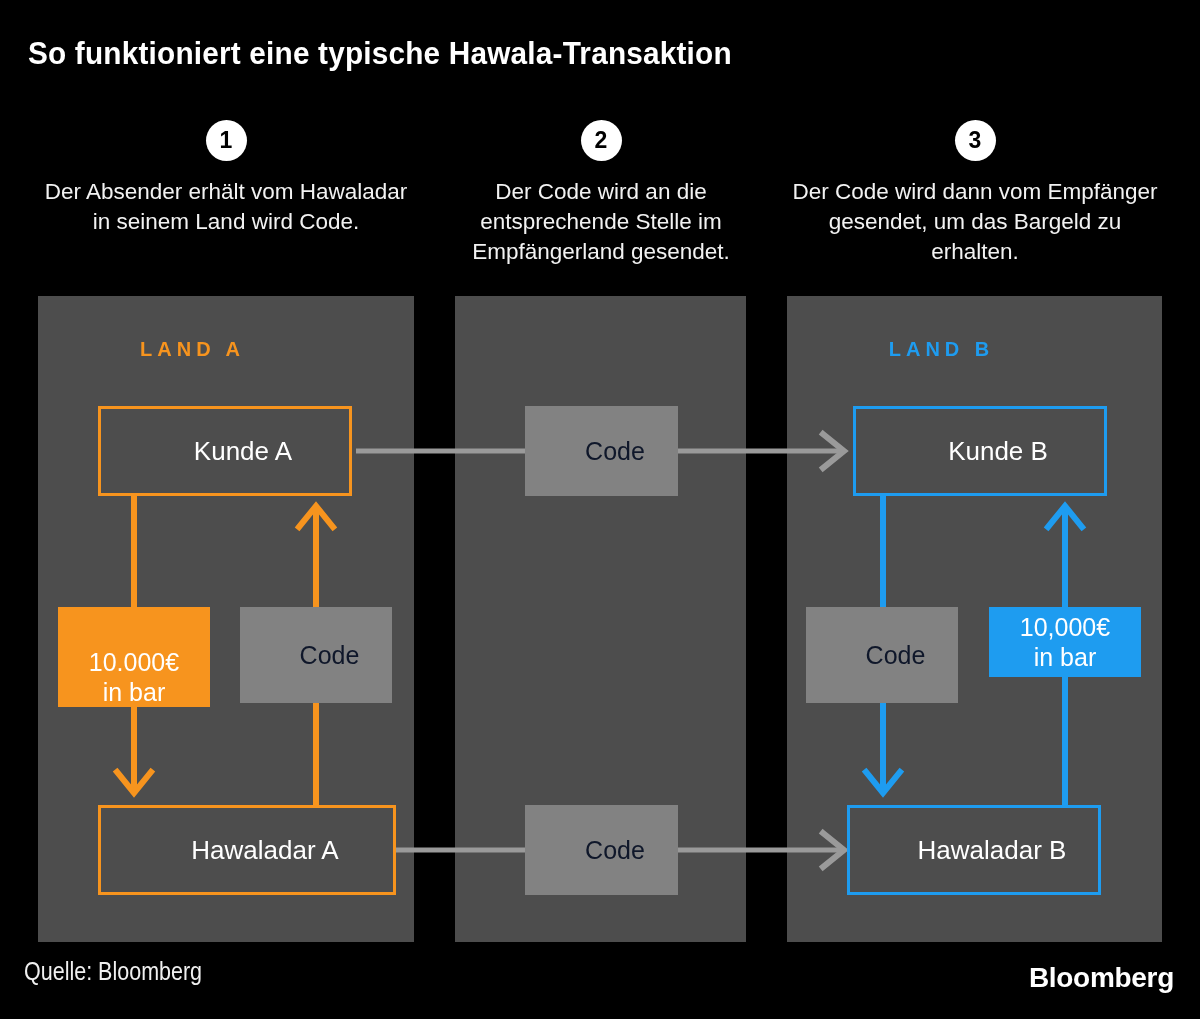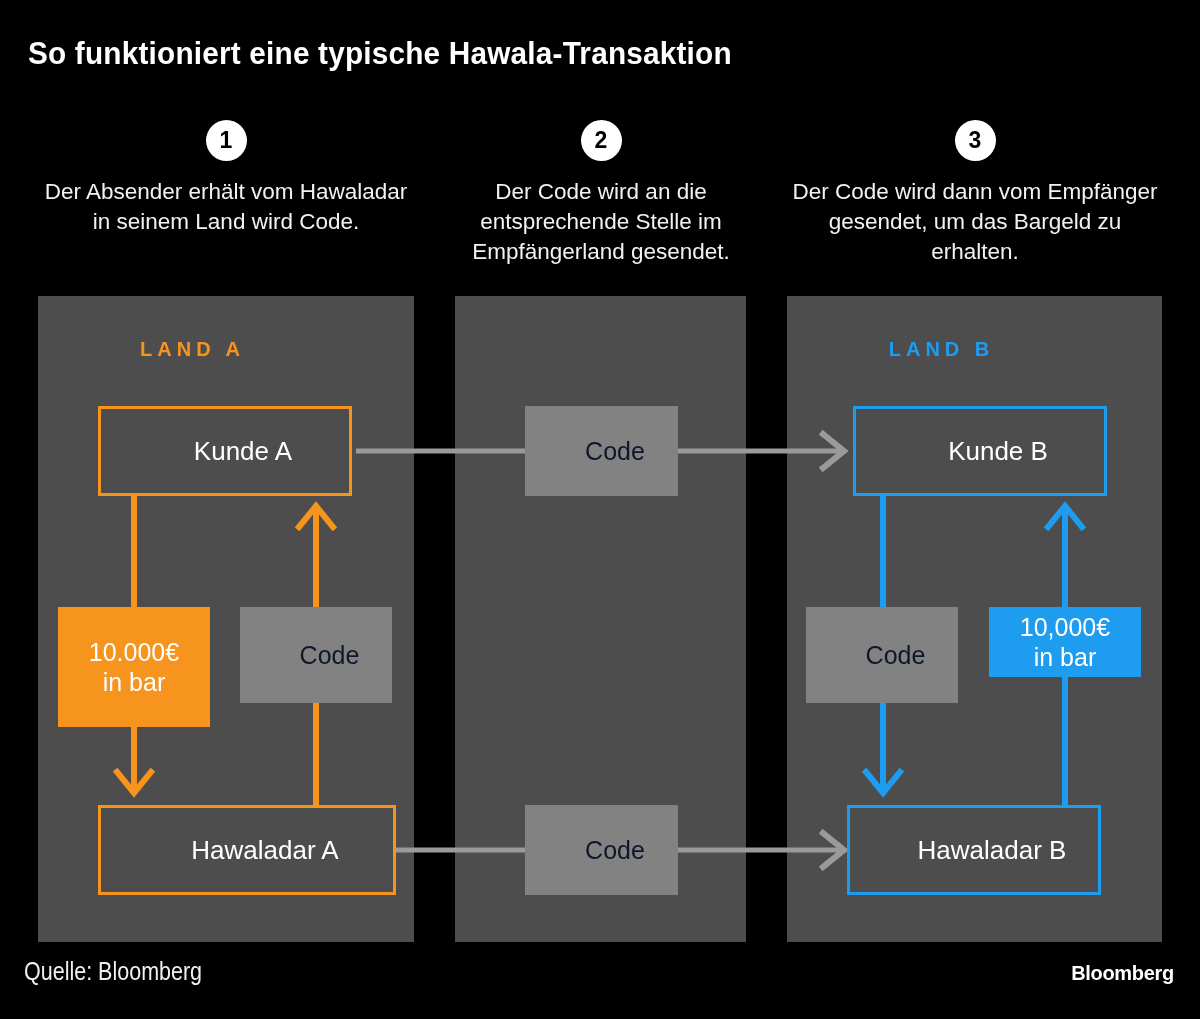--- a/index.html
+++ b/index.html
@@ -49,28 +49,28 @@
   .kunde-b{left:847px;top:406px;width:254px;height:90px;margin-left:6px;}
   .hawaladar-b{left:847px;top:805px;width:254px;height:90px;}
 
   .code-box{background:#828282;color:#0f172a;font-size:25px;padding-left:27px;}
   .code-mid-top{left:525px;top:406px;width:153px;height:90px;}
   .code-mid-bot{left:525px;top:805px;width:153px;height:90px;}
   .code-a{left:240px;top:607px;width:152px;height:96px;}
   .code-b{left:806px;top:607px;width:152px;height:96px;}
 
   .cash{color:#fff;font-size:25px;line-height:30px;}
-  .cash-a{left:58px;top:607px;width:152px;height:120px;background:#f7941e;}
+  .cash-a{left:58px;top:607px;width:152px;height:100px;background:#f7941e;align-items:flex-end;}
   .cash-b{left:989px;top:607px;width:152px;height:70px;background:#1e9cf0;}
 
   
   .source{position:absolute;left:24px;top:957px;font-size:25px;color:#f0f0f0;
           font-family:"Liberation Sans",sans-serif;transform:scaleX(0.86);
           transform-origin:left center;white-space:nowrap;}
-  .brand{position:absolute;right:26px;top:962px;font-size:20px;font-weight:bold;
+  .brand{position:absolute;right:26px;top:962px;font-size:28px;font-weight:bold;
          color:#fff;letter-spacing:-0.3px;font-family:"Liberation Sans",sans-serif;}
 </style>
 </head>
 <body>
 
 <div class="title">So funktioniert eine typische Hawala-Transaktion</div>
 
 <div class="steps">
   <div class="step step-1">
     <div class="step-badge">1</div>

